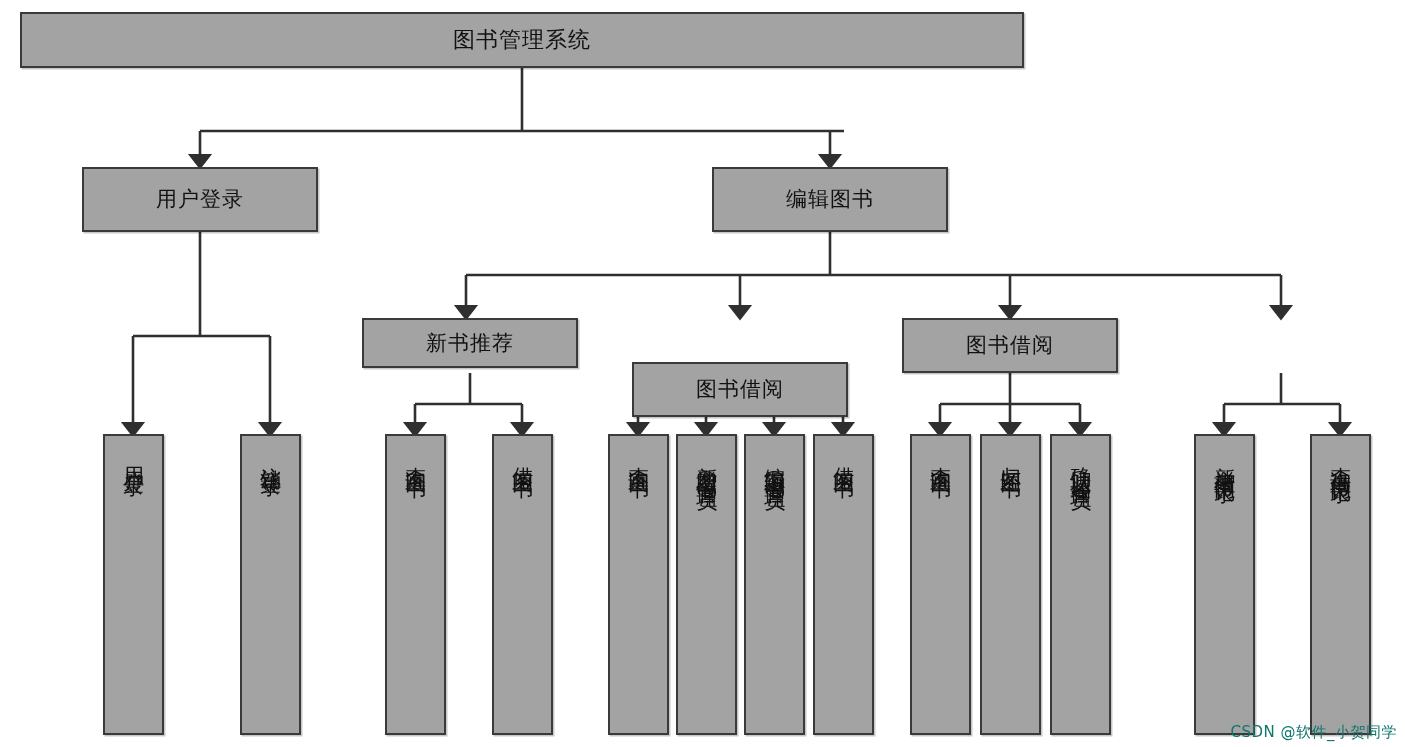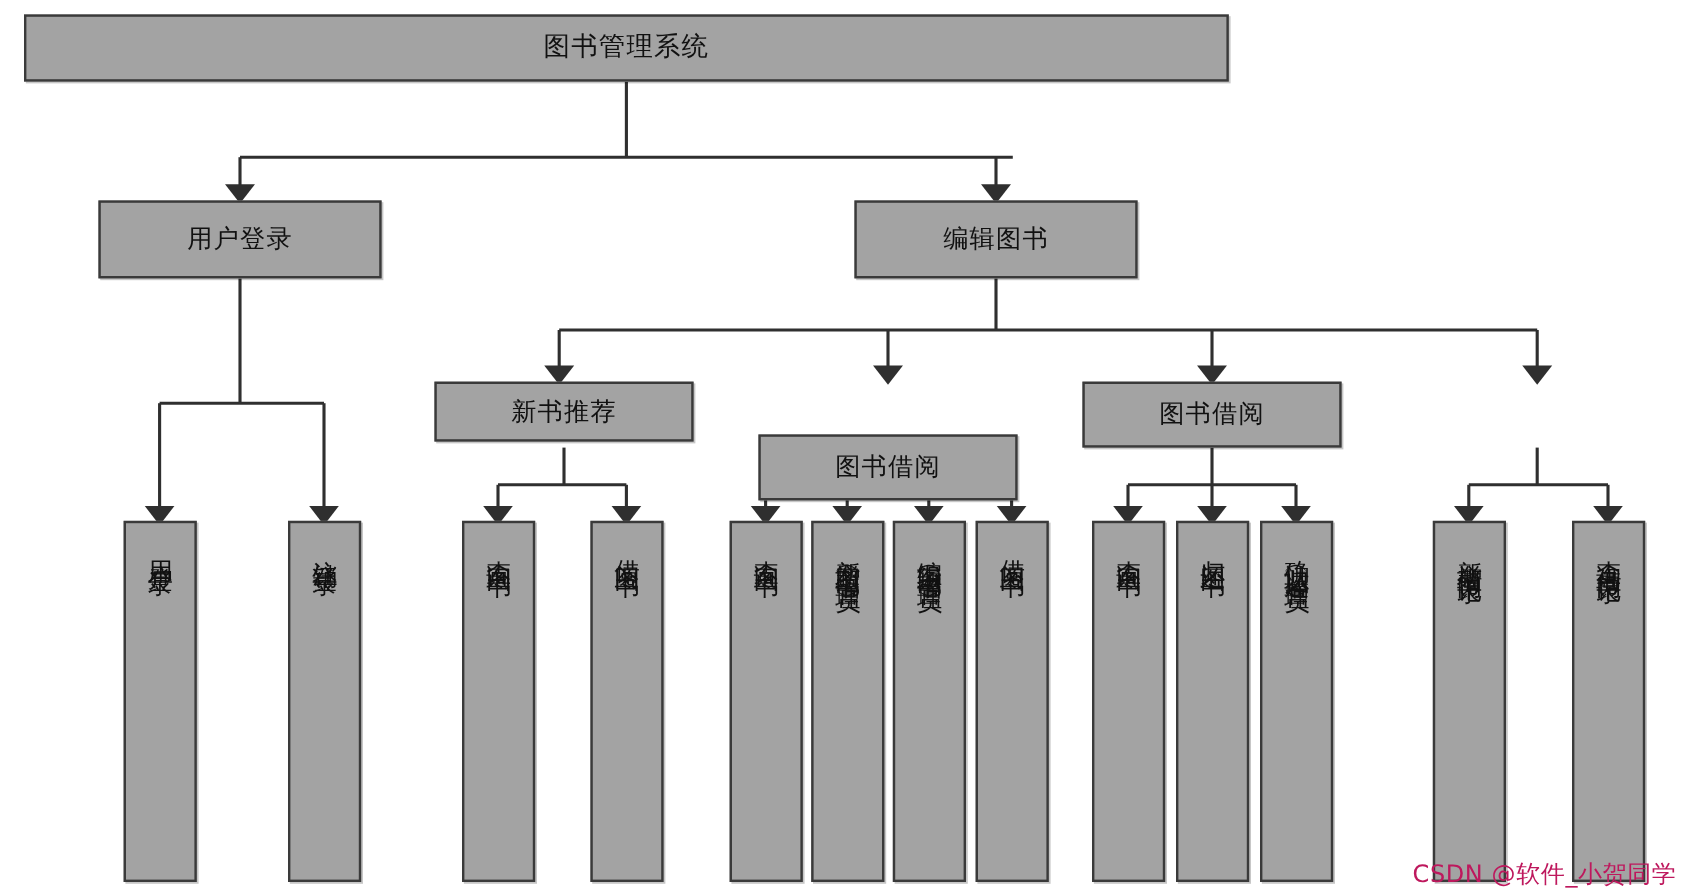--- a/index.html
+++ b/index.html
@@ -55,22 +55,22 @@
     text-orientation: upright;
     font-size: 21px;
     line-height: 1.06;
     letter-spacing: 3.5px;
     white-space: nowrap;
   }
   .watermark {
     position: absolute;
     right: 8px;
     bottom: 5px;
-    font-size: 20px;
-    color: #be185d;
+    font-size: 15px;
+    color: #0f766e;
     letter-spacing: 0.5px;
     white-space: nowrap;
   }
 </style>
 </head>
 <body>
 
 <div id="canvas">
 
   <svg id="edges" viewBox="0 0 1405 747">

